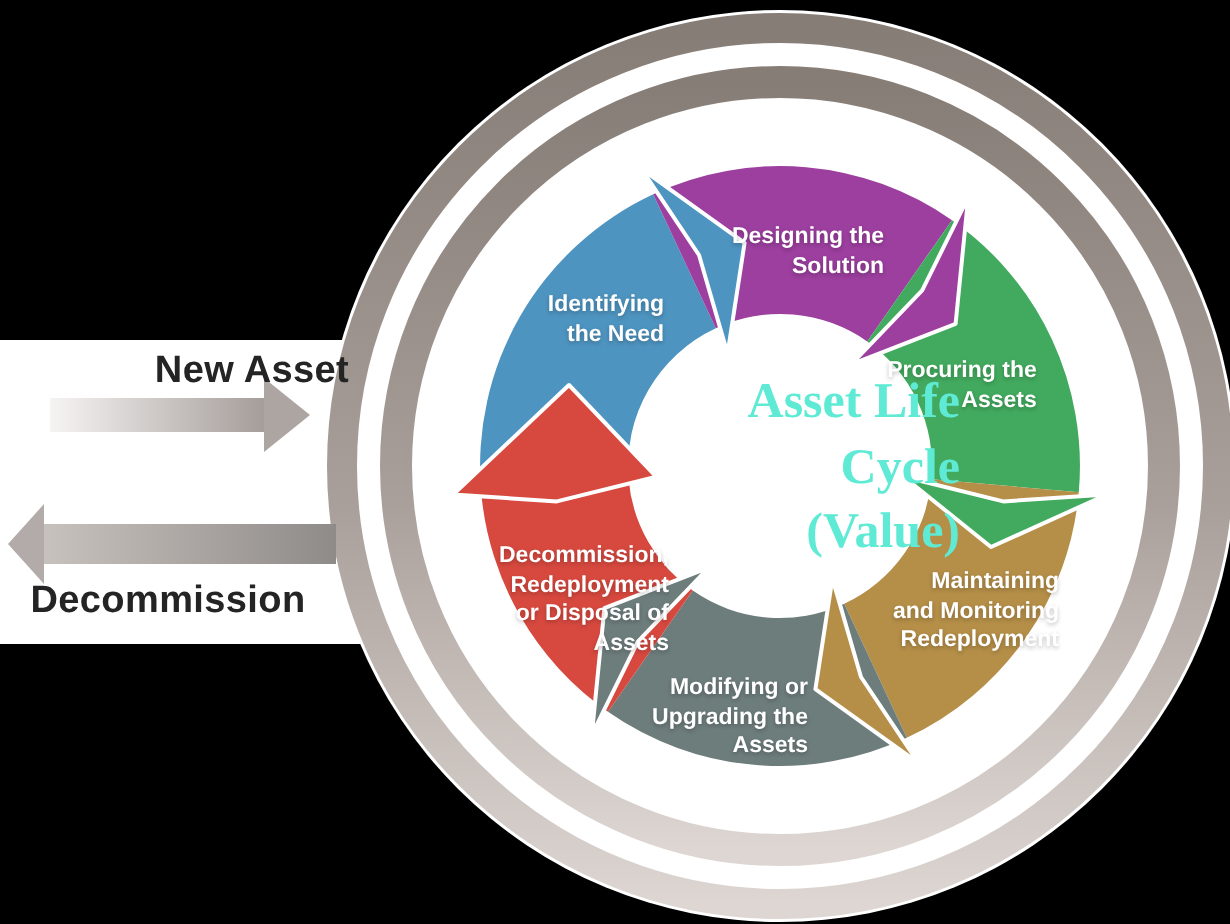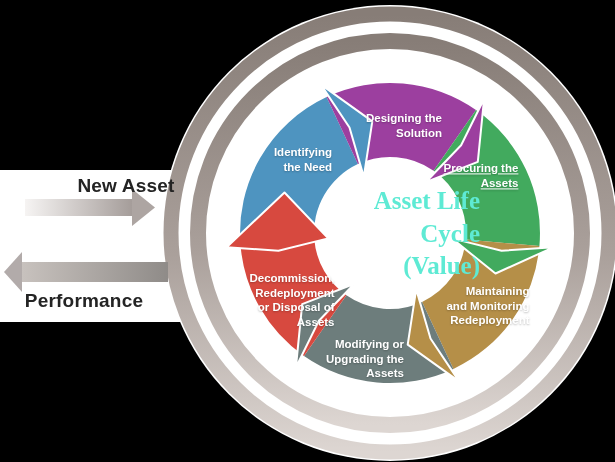--- a/index.html
+++ b/index.html
@@ -72,31 +72,31 @@
       <rect x="25" y="199" width="107" height="17" fill="url(#gradNA)"></rect>
       <path d="M132,189 L155,207.5 L132,226 Z" fill="#ada5a2"></path>
     </g>
     <g>
       <rect x="21" y="262" width="147" height="20" fill="url(#gradDC)"></rect>
       <path d="M22,252 L4,272 L22,292 Z" fill="#b2abaa"></path>
     </g>
   </svg>
 
   <div class="label flow-label" style="left:90px;top:186px;margin-left:36px;">New Asset</div>
-  <div class="label flow-label" style="left:84px;top:301px;">Performance</div>
+  <div class="label flow-label" style="left:84px;top:301px;">Decommission</div>
 
   <div class="label center-label" style="left:390px;top:234px;">Asset Life
 Cycle
 (Value)</div>
 
   <div class="label seg-label" style="left:303px;top:160px;">Identifying
 the Need</div>
   <div class="label seg-label" style="left:404px;top:126px;">Designing the
 Solution</div>
-  <div class="label seg-label" style="left:481px;top:176px;text-decoration:underline;">Procuring the
+  <div class="label seg-label" style="left:481px;top:193px;">Procuring the
 Assets</div>
   <div class="label seg-label" style="left:488px;top:306px;">Maintaining
 and Monitoring
 Redeployment</div>
   <div class="label seg-label" style="left:365px;top:359px;">Modifying or
 Upgrading the
 Assets</div>
   <div class="label seg-label" style="left:292px;top:300px;">Decommission,
 Redeployment
 or Disposal of

